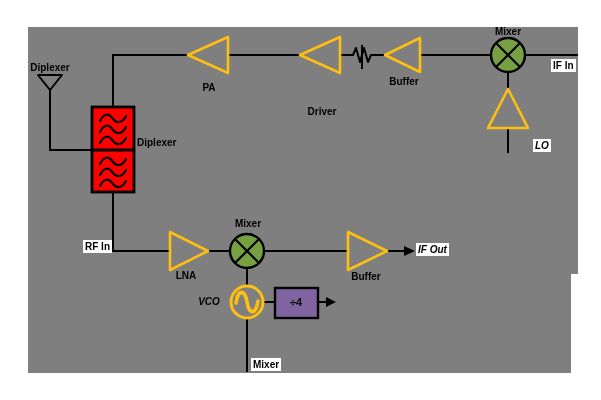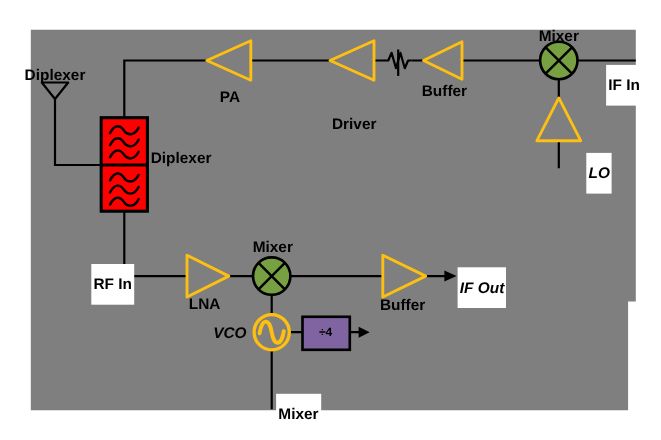--- a/index.html
+++ b/index.html
@@ -17,29 +17,29 @@
   .mixer-circle{fill:var(--mixer-fill,#76a04a);stroke:var(--wire,#000);stroke-width:2.4;}
   .mixer-x{stroke:var(--wire,#000);stroke-width:2.2;fill:none;}
   .filter-box{fill:var(--filter-fill,#f00);stroke:var(--wire,#000);stroke-width:2.8;}
   .filter-wave{stroke:var(--wire,#000);stroke-width:2.2;fill:none;stroke-linecap:round;}
   .divider-box{fill:var(--divider-fill,#8064a2);stroke:var(--wire,#000);stroke-width:2.4;}
   .vco-circle{stroke:var(--amplifier-stroke,#ffc000);stroke-width:3;fill:none;}
   .vco-sine{stroke:var(--amplifier-stroke,#ffc000);stroke-width:3.6;fill:none;stroke-linecap:round;}
   .arrow{fill:var(--wire,#000);stroke:none;}
   .lbl{
     position:absolute;
-    font-weight:bold;font-size:14px;line-height:12px;
+    font-weight:bold;font-size:10px;line-height:12px;
     color:var(--label-text,#000);
     transform:translateX(-50%);
     white-space:nowrap;
   }
   .anchor-left{transform:none;}
   .tag{
     background:var(--label-bg,#fff);
-    padding:12px 2px;line-height:13px;
+    padding:0 2px;line-height:13px;
   }
 </style>
 </head>
 <body>
 
 <div class="stage">
 
   <svg width="601" height="400" viewBox="0 0 601 400">
     <defs>
       <path id="wv" class="filter-wave" d="M0,2 C4,-6 9,-6 13,0 C16,4 22,5 26,-3"></path>

